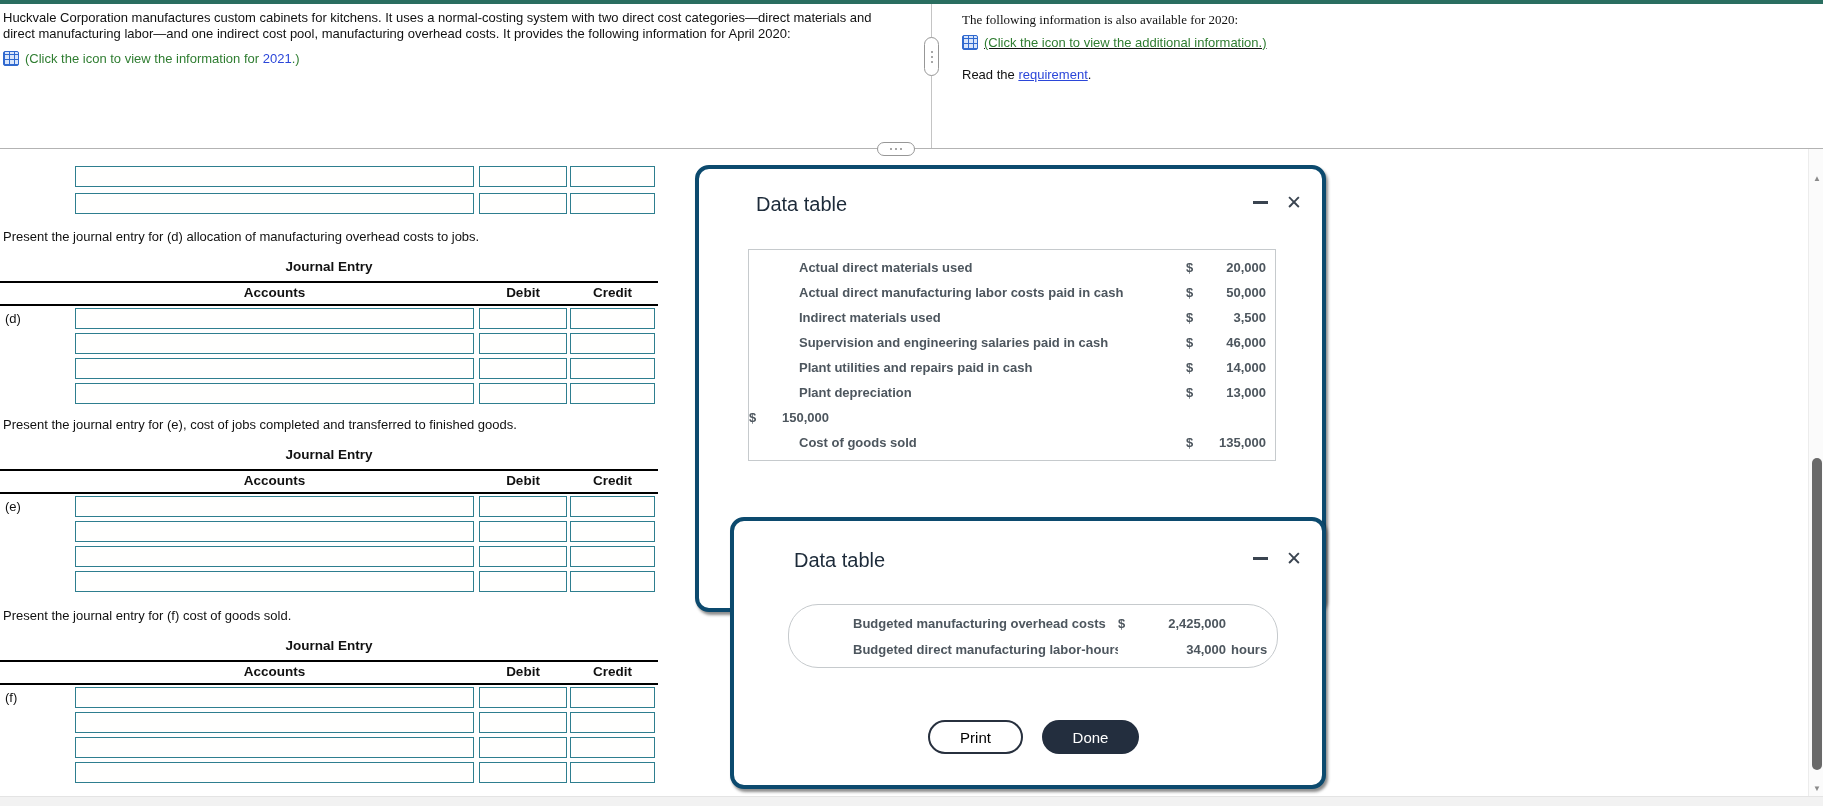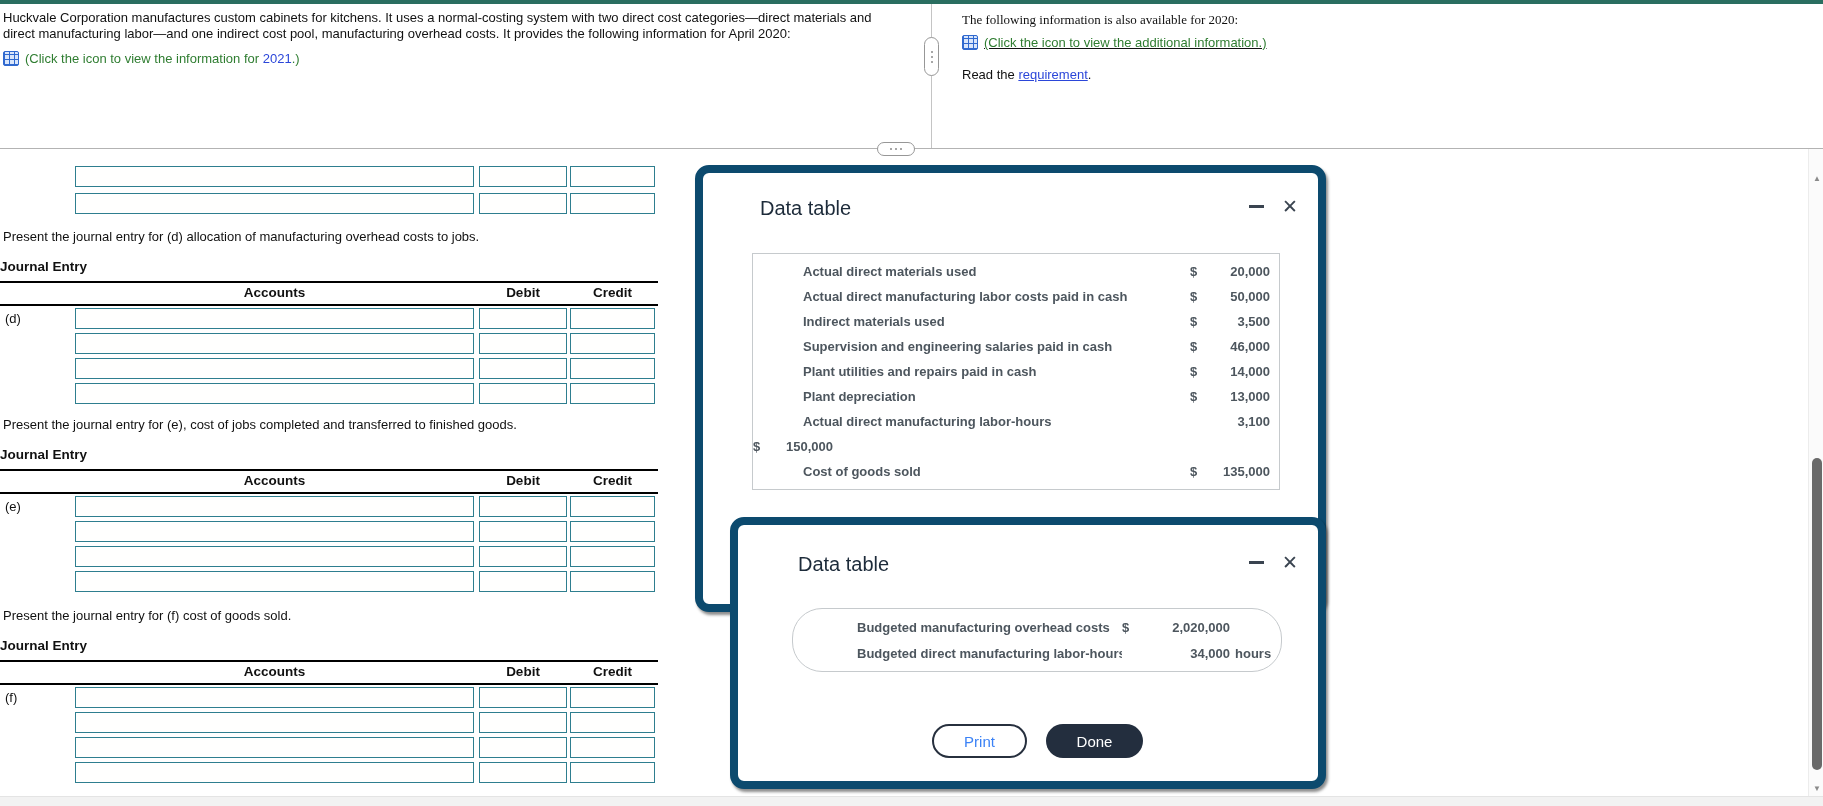--- a/index.html
+++ b/index.html
@@ -49,32 +49,32 @@
     position:absolute; height:21px; box-sizing:border-box; background:#fffffe;
     border:1.4px solid #2e7e8f; padding:0 4px; font-size:13px; font-family:"Liberation Sans",sans-serif;
   }
   .jinput.acc { left:75px;  width:399px; }
   .jinput.deb { left:479px; width:88px;  }
   .jinput.cre { left:570px; width:85px;  }
   .jrow { position:absolute; left:0; width:660px; height:22px; }
 
   .jsection { position:absolute; left:0; width:662px; height:180px; }
   .jprompt  { position:absolute; left:3px; top:0; font-size:13px; white-space:nowrap; }
-  .jtitle   { position:absolute; left:0; top:30px; width:658px; font-weight:bold; font-size:13.5px; }
+  .jtitle   { position:absolute; left:0; top:30px; width:658px; text-align:center; font-weight:bold; font-size:13.5px; }
   .jline    { position:absolute; left:0; width:658px; border-top:2px solid #000; }
   .l1 { top:52px; } .l2 { top:75px; }
   .jhead { position:absolute; top:56px; font-weight:bold; font-size:13.5px; text-align:center; }
   .jhead.hacc { left:75px;  width:399px; }
   .jhead.hdeb { left:479px; width:88px;  }
   .jhead.hcre { left:570px; width:85px;  }
   .jlabel { position:absolute; left:5px; font-size:13px; }
 
   
   .dialog {
-    position:absolute; background:#fff; border:8px solid #0c4a6e; border-radius:14px;
+    position:absolute; background:#fff; border:4px solid #0c4a6e; border-radius:14px;
     box-shadow:2px 3px 3px rgba(0,0,0,0.45); box-sizing:border-box;
   }
   .dialog1 { left:695px; top:165px; width:631px; height:447px; z-index:10; }
   .dialog2 { left:730px; top:517px; width:596px; height:272px; z-index:20; }
   .dlg-title { position:absolute; font-size:20px; color:#1d2b3a; }
   .dialog1 .dlg-title { left:57px; top:24px; }
   .dialog2 .dlg-title { left:60px; top:28px; }
   .dlg-min  { position:absolute; width:15px; height:3px; background:#3a4450; cursor:pointer; }
   .dialog1 .dlg-min { right:54px; top:32px; }
   .dialog2 .dlg-min { right:54px; top:36px; }
@@ -96,21 +96,21 @@
   .damt { width:64px; text-align:right; padding-right:9px; }
   .dialog2 .dcur { width:20px; }
   .dialog2 .damt { width:88px; padding-right:0; }
   .dsuf { width:46px; text-align:left; padding-left:5px; }
 
   .btn {
     position:absolute; top:199px; height:34px; border-radius:17px; font-size:15px;
     font-family:"Liberation Sans",sans-serif; cursor:pointer; box-sizing:border-box;
     display:flex; align-items:center; justify-content:center;
   }
-  .btn-print { left:194px; width:95px; background:#fff; border:2.5px solid #27303e; color:#3b82f6; }
+  .btn-print { left:194px; width:95px; background:#fff; border:2.5px solid #27303e; color:#000000; }
   .btn-done  { left:308px; width:97px; background:#232e3e; border:none; color:#fff; }
 
   
   .scroll-track { position:absolute; right:0; top:149px; width:14px; height:647px; background:#fbfbfb; border-left:1px solid #ececec; }
   .scroll-arrow { position:absolute; right:2px; font-size:8px; color:#8a8a8a; cursor:pointer; }
   .arr-up   { top:174px; }
   .arr-down { top:784px; }
   .scroll-thumb { position:absolute; right:1px; top:458px; width:10px; height:312px; background:#6a6a6a; border-radius:5px; cursor:pointer; }
   .bottom-strip { position:absolute; left:0; top:796px; width:1823px; height:10px; background:#f2f2f2; border-top:1px solid #e4e4e4; }
 </style>
@@ -284,45 +284,40 @@
         <span class="dlabel">Plant utilities and repairs paid in cash</span>
         <span class="dcur">$</span>
         <span class="damt">14,000</span>
       </div>
     <div class="drow">
         <span class="dlabel">Plant depreciation</span>
         <span class="dcur">$</span>
         <span class="damt">13,000</span>
       </div>
     <div class="drow">
-        <span class="dlabel">Actual direct manufacturing labor-hours</span>
-        <span class="dcur"></span>
-        <span class="damt">3,100</span>
-      </div>
-    <div class="drow">
         <span class="dcur">$</span>
         <span class="damt">150,000</span>
       </div>
     <div class="drow">
         <span class="dlabel">Cost of goods sold</span>
         <span class="dcur">$</span>
         <span class="damt">135,000</span>
       </div>
   </div>
 </div>
 
 <div class="dialog dialog2">
   <div class="dlg-title">Data table</div>
   <div class="dlg-min"></div>
   <div class="dlg-close">✕</div>
   <div class="dtable">
     <div class="drow">
         <span class="dlabel">Budgeted manufacturing overhead costs</span>
         <span class="dcur">$</span>
-        <span class="damt">2,020,000</span>
+        <span class="damt">2,425,000</span>
         <span class="dsuf"></span>
       </div>
     <div class="drow">
         <span class="dlabel">Budgeted direct manufacturing labor-hours</span>
         <span class="dcur"></span>
         <span class="damt">34,000</span>
         <span class="dsuf">hours</span>
       </div>
   </div>
   <button class="btn btn-print">Print</button>

